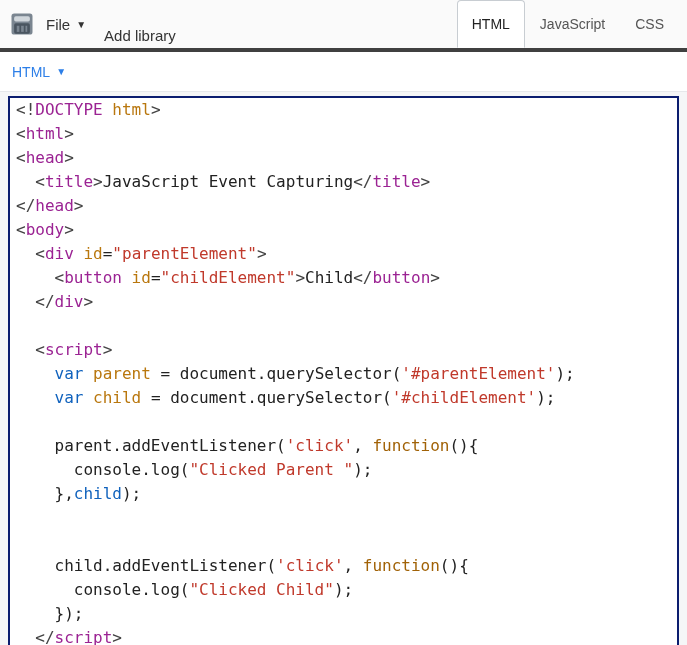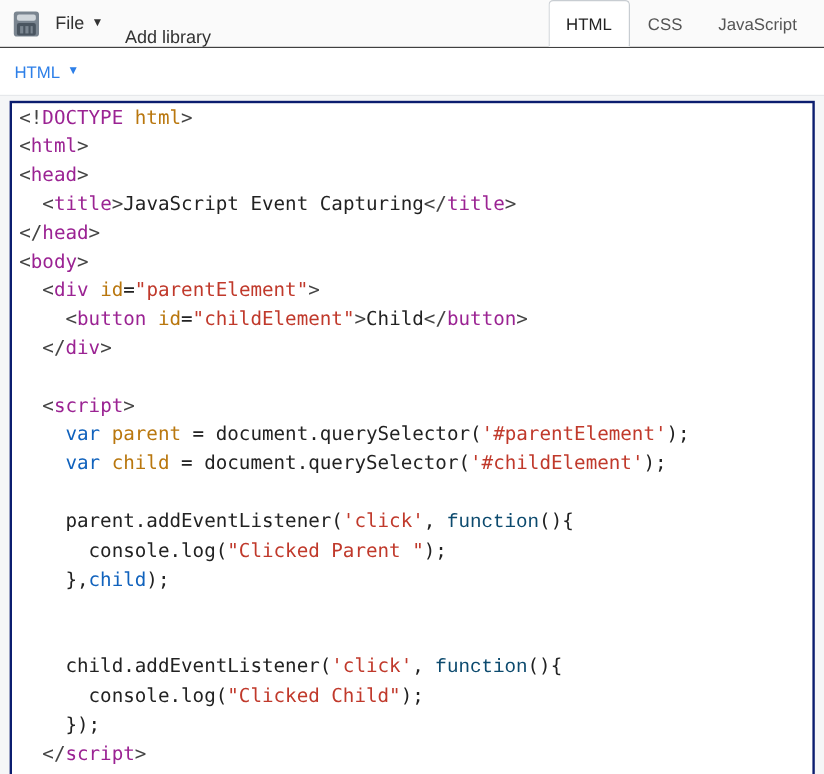--- a/index.html
+++ b/index.html
@@ -4,23 +4,23 @@
 <style>
 * { margin: 0; padding: 0; box-sizing: border-box; }
 body {
   font-family: -apple-system, BlinkMacSystemFont, "Segoe UI", Arial, sans-serif;
   background: #f5f6f7;
   width: 687px;
   height: 645px;
   overflow: hidden;
 }
 .toolbar {
-  height: 40px;
+  height: 52px;
   background: #fafafa;
-  border-bottom: 1px solid #404040;
+  border-bottom: 4px solid #404040;
   display: flex;
   align-items: center;
   padding: 0 8px;
 }
 .app-icon {
   width: 28px; height: 28px; margin-right: 10px;
 }
 .file-menu {
   display: flex; align-items: center;
   color: #333; font-size: 15px; cursor: pointer; margin-right: 18px;
@@ -61,21 +61,21 @@
   white-space: pre;
   color: #222;
   height: 612px;
   overflow: auto;
 }
 .t  { color: #9b2393; } 
 .p  { color: #444; }    
 .a  { color: #b9770e; } 
 .s  { color: #c0392b; }
 .kw { color: #1062bd; } 
-.fn { color: #0c4a6e; font-family: Liberation Mono, monospace; }
+.fn { color: #a16207; }
 .id { color: #b9770e; }
 </style>
 </head>
 <body>
 
 <div class="toolbar">
   <svg class="app-icon" viewBox="0 0 32 32">
     <rect x="4" y="4" width="24" height="24" rx="3" fill="#7a8590"></rect>
     <rect x="7" y="7" width="18" height="6" rx="2" fill="#d0d6db"></rect>
     <rect x="7" y="15" width="18" height="12" rx="2" fill="#4a5560"></rect>
@@ -89,24 +89,24 @@
   </div>
   <div class="add-lib">
     <span>Add library</span>
   </div>
   <div class="spacer"></div>
   <div class="tabs">
     <div class="tab active">
         <span>HTML</span>
       </div>
     <div class="tab">
-        <span>CSS</span>
+        <span>JavaScript</span>
       </div>
     <div class="tab">
-        <span>JavaScript</span>
+        <span>CSS</span>
       </div>
   </div>
 </div>
 
 <div class="subbar">
   <div class="lang-toggle">
     <span>HTML</span>
     <span class="caret">▼</span>
   </div>
 </div>

